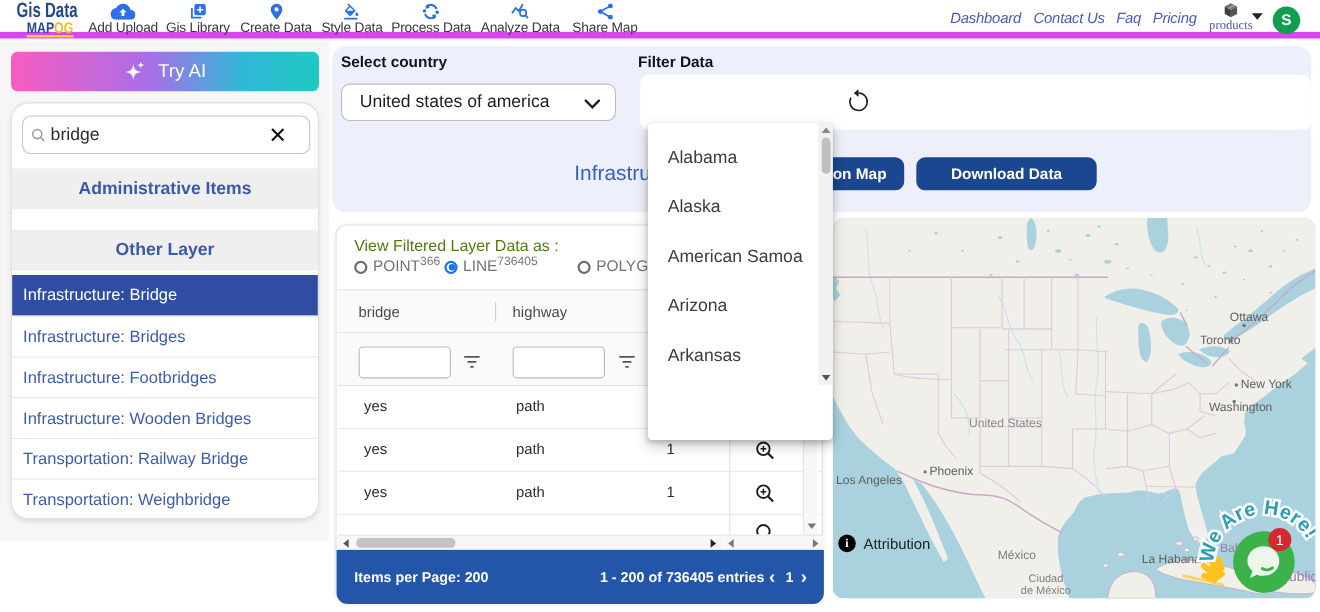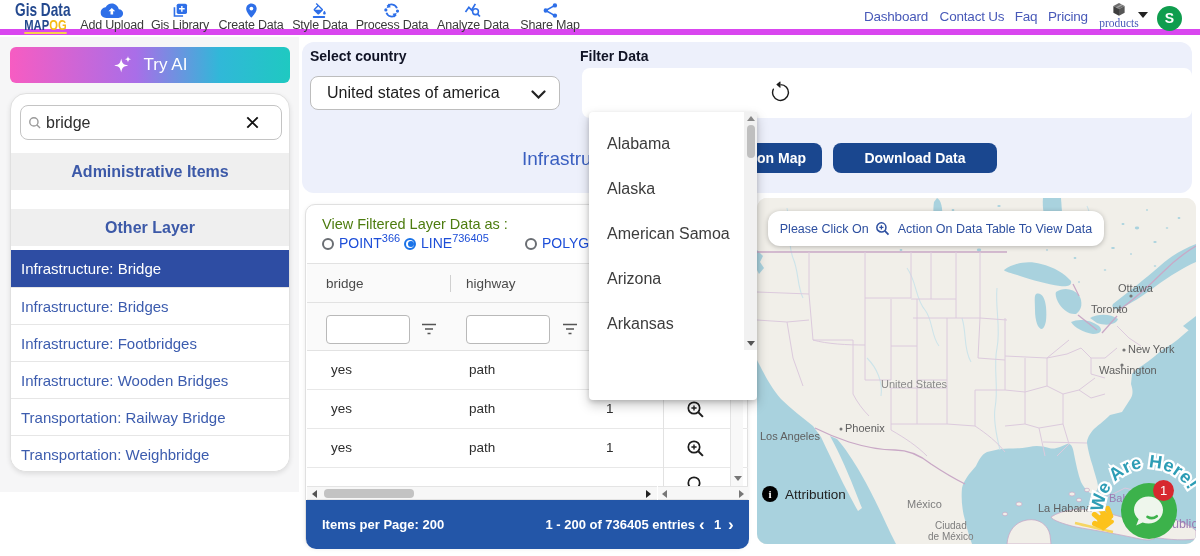--- a/index.html
+++ b/index.html
@@ -7,21 +7,21 @@
   #page { position:relative; width:1200px; height:556px; overflow:hidden; background:#fff; }
 
   
   .nav { position:absolute; left:0; top:0; width:1200px; height:35px; background:#fff; border-bottom:6px solid #d946ef; }
   .logo { position:absolute; left:15px; top:2px; width:60px; text-align:center; }
   .logo .l1 { font-size:19px; font-weight:bold; color:#24498f; transform:scaleX(0.72); transform-origin:left; white-space:nowrap; line-height:16px;}
   .logo .l2 { font-size:14px; font-weight:bold; color:#24498f; transform:scaleX(0.8); transform-origin:center; line-height:13px; border-bottom:2px solid #f8cf4e; margin:1px auto 0; width:fit-content;}
   .logo .l2 .og { color:#f5bb16; }
   .navitem { position:absolute; top:3px; text-align:center; color:#3a3a3a; font-size:12.5px; letter-spacing:-0.2px; white-space:nowrap; }
   .navitem svg { display:block; margin:0 auto 0; }
-  .navlink { position:absolute; top:9px; color:#4859b8; font-size:13.5px; letter-spacing:-0.2px; }
+  .navlink { position:absolute; top:9px; color:#4859b8; font-size:13.5px; letter-spacing:-0.2px;font-style:italic; }
   .products { position:absolute; left:1097px; top:2px; width:44px; text-align:center; color:#4859b8; font-size:10.5px; }
   .caret { position:absolute; left:1138px; top:12px; width:0; height:0; border-left:5px solid transparent; border-right:5px solid transparent; border-top:6px solid #222; }
   .avatar { position:absolute; left:1157px; top:6px; width:25px; height:25px; border-radius:50%; background:#0f9d4e; color:#fff; font-size:14px; font-weight:bold; text-align:center; line-height:25px; }
 
   
   .leftbg { position:absolute; left:0; top:37px; width:299px; height:455px; background:#f6f6f7; }
   .tryai { position:absolute; left:10px; top:47px; width:280px; height:36px; border-radius:6px;
     background:linear-gradient(90deg,#f75cc2 0%, #a96ee8 45%, #30b8d8 75%, #1fc9c1 100%);
     color:#fff; font-size:17px; display:flex; align-items:center; justify-content:center; gap:11px; }
   .sidepanel { position:absolute; left:10px; top:93px; width:280px; height:379px; background:#fff; border:1px solid #e0e0e0; border-radius:16px; box-shadow:0 2px 5px rgba(0,0,0,0.10); overflow:hidden; }
@@ -36,21 +36,21 @@
   .lbl { position:absolute; font-size:14px; font-weight:bold; color:#101325; }
   .cselect { position:absolute; left:310px; top:76px; width:250px; height:34px; background:#fff; border:1px solid #bdbdbd; border-radius:8px; font-size:16px; color:#1d1d1d; line-height:32px; padding-left:16px; }
   .fpanel { position:absolute; left:582px; top:68px; width:610px; height:50px; background:#fff; border-radius:8px; }
   .sselect { position:absolute; left:591px; top:75px; width:166px; height:36px; background:#fff; border:2px solid #7b3fe4; border-radius:7px; font-size:16px; color:#9b9b9b; line-height:32px; padding-left:13px; }
   .mainhead { position:absolute; left:522px; top:148px; font-size:19px; color:#3a5fc0; }
   .btn { position:absolute; top:143px; height:30px; background:#1a478f; border-radius:8px; color:#fff; font-weight:bold; font-size:14px; line-height:30px; text-align:center; white-space:nowrap; }
 
   
   .tpanel { position:absolute; left:305px; top:204px; width:443px; height:344px; background:#fff; border:1px solid #e0e0e0; border-radius:10px; box-shadow:0 1px 4px rgba(0,0,0,0.08); }
   .ttitle { position:absolute; left:16px; top:11px; font-size:14.5px; color:#4d7c0f; }
-  .radios { position:absolute; top:27px; height:18px; font-size:14px; color:#1d4ed8; white-space:nowrap; }
+  .radios { position:absolute; top:27px; height:18px; font-size:14px; color:#737373; white-space:nowrap; }
   .radios sup { font-size:11px; }
   .radio { display:inline-block; width:12px; height:12px; border:2px solid #6a6e73; border-radius:50%; vertical-align:-2px; margin-right:5px; }
   .radio.on { border-color:#1a73e8; position:relative; }
   .radio.on::after { content:""; position:absolute; left:1.5px; top:1.5px; width:6px; height:6px; background:#1a73e8; border-radius:50%; }
   .thead { position:absolute; left:1px; top:58px; width:441px; height:40px; background:#fafafa; border-top:1px solid #e2e2e2; border-bottom:1px solid #e2e2e2; font-size:13.5px; color:#4a4a4a; }
   .tfilter { position:absolute; left:1px; top:98px; width:441px; height:48px; background:#fafafa; border-bottom:1px solid #e2e2e2; }
   .finput { position:absolute; top:12px; width:84px; height:29px; border:1px solid #b9b9b9; border-radius:4px; background:#fff; }
   .trow { position:absolute; left:1px; width:441px; height:39px; border-bottom:1px solid #e8e8e8; font-size:13.5px; color:#2d2d2d; }
   .tfoot { position:absolute; left:0px; top:295px; width:443px; height:49px; background:#2356a8; border-radius:0 0 10px 10px; color:#fff; font-size:13px; font-weight:bold; }
 
@@ -445,27 +445,20 @@
     </g>
 
     <defs>
           <path id="arcpath" d="M 346,314 A 46,46 0 0 1 437,306"></path>
         </defs>
     <text font-family="Liberation Sans, sans-serif" font-size="18" font-weight="bold" fill="#2d9db5" stroke="#ffffff" stroke-width="4.5" paint-order="stroke" letter-spacing="0.6">
       <textPath href="#arcpath" startOffset="0">We Are Here!</textPath>
     </text>
   </svg>
   </div>
-  <div class="tooltip">Please Click On&nbsp;
-    <svg width="16" height="16" viewBox="0 0 20 20" style="margin:0 3px;flex:none;">
-        <circle cx="8" cy="8" r="5.7" stroke="#2d4fa0" stroke-width="1.9" fill="none"></circle>
-        <path d="M8 5.4v5.2M5.4 8h5.2" stroke="#2d4fa0" stroke-width="1.6"></path>
-        <path d="M12.3 12.3l4.6 4.6" stroke="#2d4fa0" stroke-width="2.2"></path>
-      </svg>
-    &nbsp;Action On Data Table To View Data</div>
   <div class="attrib"><span style="width:16px;height:16px;border-radius:50%;background:#000;color:#fff;display:inline-block;text-align:center;line-height:16px;font-size:11px;font-weight:bold;font-family:'Liberation Serif',serif;">i</span>Attribution</div>
   <div class="chat">
     <svg width="56" height="56" viewBox="0 0 56 56">
       <path fill="#eef6ec" d="M27.5 13.5 C35.8 13.5 42 19.5 42 27 C42 34.5 35.8 40.5 27.5 40.5 C25.4 40.5 23.4 40.1 21.6 39.4 L15.2 42.6 L17.6 36.2 C15 33.8 13 30.6 13 27 C13 19.5 19.2 13.5 27.5 13.5 Z"></path>
       <path d="M26.5 33.8 C29.5 35.6 33.2 35.2 35.8 33.2" stroke="#3cb24b" stroke-width="2.6" fill="none" stroke-linecap="round"></path>
     </svg>
   </div>
   <div class="badge">1</div>
 
   <div class="dropdown">

